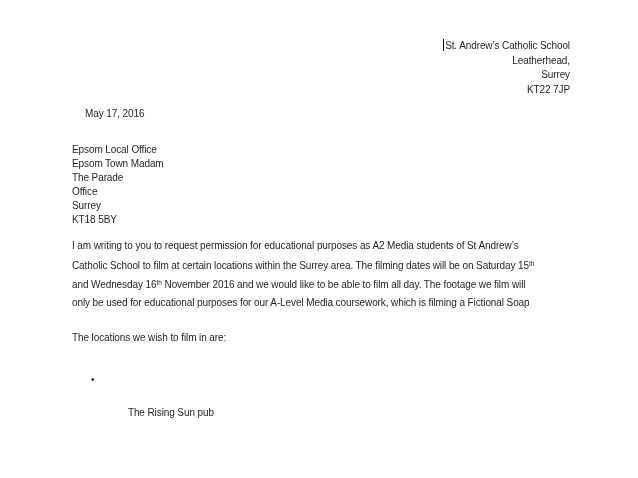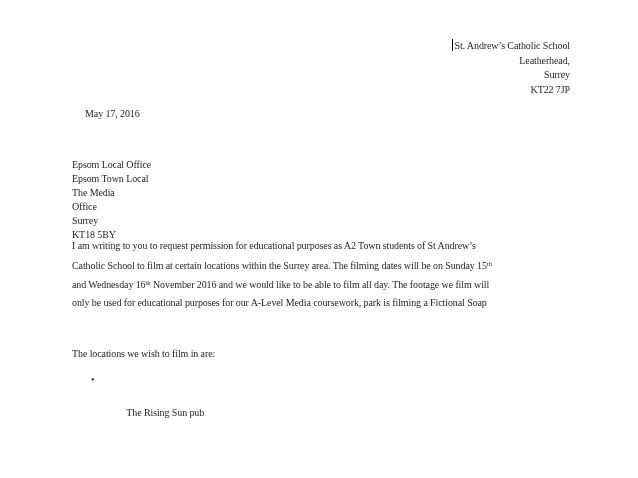--- a/index.html
+++ b/index.html
@@ -6,21 +6,21 @@
     margin: 0;
     padding: 0;
     background: #ffffff;
   }
   .page {
     position: relative;
     width: 638px;
     height: 426px;
     background: #ffffff;
     overflow: hidden;
-    font-family: Liberation Serif, serif;
+    font-family: Liberation Sans, sans-serif;
     font-size: 10px;
     color: #1f1f1f;
     letter-spacing: -0.1px;
     cursor: text;
   }
   .line { white-space: pre; }
 
   .sender {
     position: absolute;
     top: 39px;
@@ -39,38 +39,38 @@
   .date {
     position: absolute;
     left: 85px;
     top: 107px;
     line-height: 14px;
     white-space: pre;
   }
   .recipient {
     position: absolute;
     left: 72px;
-    top: 158px;
+    top: 143px;
     line-height: 14px;
   }
   .body-block {
     position: absolute;
     left: 72px;
     top: 237px;
     line-height: 17.6px;
   }
   sup {
     font-size: 6.5px;
     letter-spacing: 0;
     vertical-align: 3px;
   }
   .intro {
     position: absolute;
     left: 72px;
-    top: 345px;
+    top: 329px;
     line-height: 17.6px;
     white-space: pre;
   }
   .list {
     position: absolute;
     left: 72px;
     top: 372px;
   }
   .item {
     position: relative;
@@ -93,32 +93,32 @@
     <div class="line"><span class="caret"></span><span>St. Andrew’s Catholic School</span></div>
     <div class="line">Leatherhead,</div>
     <div class="line">Surrey</div>
     <div class="line">KT22 7JP</div>
   </div>
 
   <div class="date">May 17, 2016</div>
 
   <div class="recipient">
     <div class="line">Epsom Local Office</div>
-    <div class="line">Epsom Town Local</div>
-    <div class="line">The Media</div>
+    <div class="line">Epsom Town Madam</div>
+    <div class="line">The Parade</div>
     <div class="line">Office</div>
     <div class="line">Surrey</div>
     <div class="line">KT18 5BY</div>
   </div>
 
   <div class="body-block">
-    <div class="line">I am writing to you to request permission for educational purposes as A2 Town students of St Andrew’s</div>
-    <div class="line"><span>Catholic School to film at certain locations within the Surrey area. The filming dates will be on Sunday 15</span><sup>th</sup></div>
+    <div class="line">I am writing to you to request permission for educational purposes as A2 Media students of St Andrew’s</div>
+    <div class="line"><span>Catholic School to film at certain locations within the Surrey area. The filming dates will be on Saturday 15</span><sup>th</sup></div>
     <div class="line"><span>and Wednesday 16</span><sup>th</sup><span> November 2016 and we would like to be able to film all day. The footage we film will</span></div>
-    <div class="line">only be used for educational purposes for our A-Level Media coursework, park is filming a Fictional Soap</div>
+    <div class="line">only be used for educational purposes for our A-Level Media coursework, which is filming a Fictional Soap</div>
   </div>
 
   <div class="intro">The locations we wish to film in are:</div>
 
   <div class="list">
     <div class="item">
       <span class="bullet">•</span>
       <span class="item-label">The Rising Sun pub</span>
     </div>
     <div class="item">

